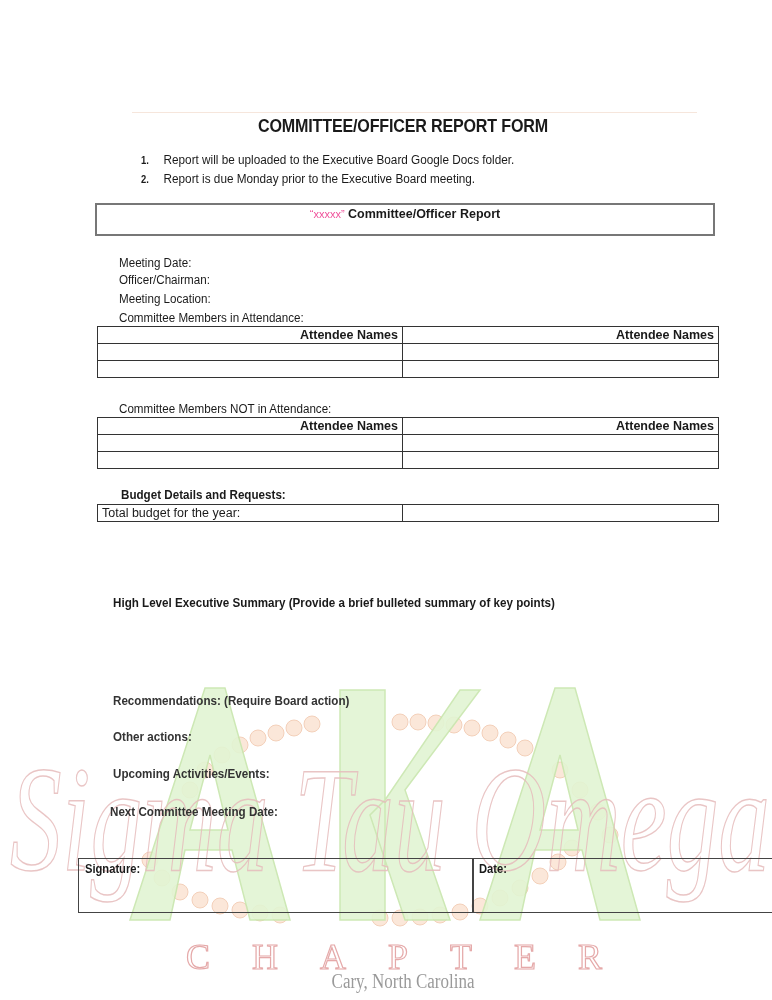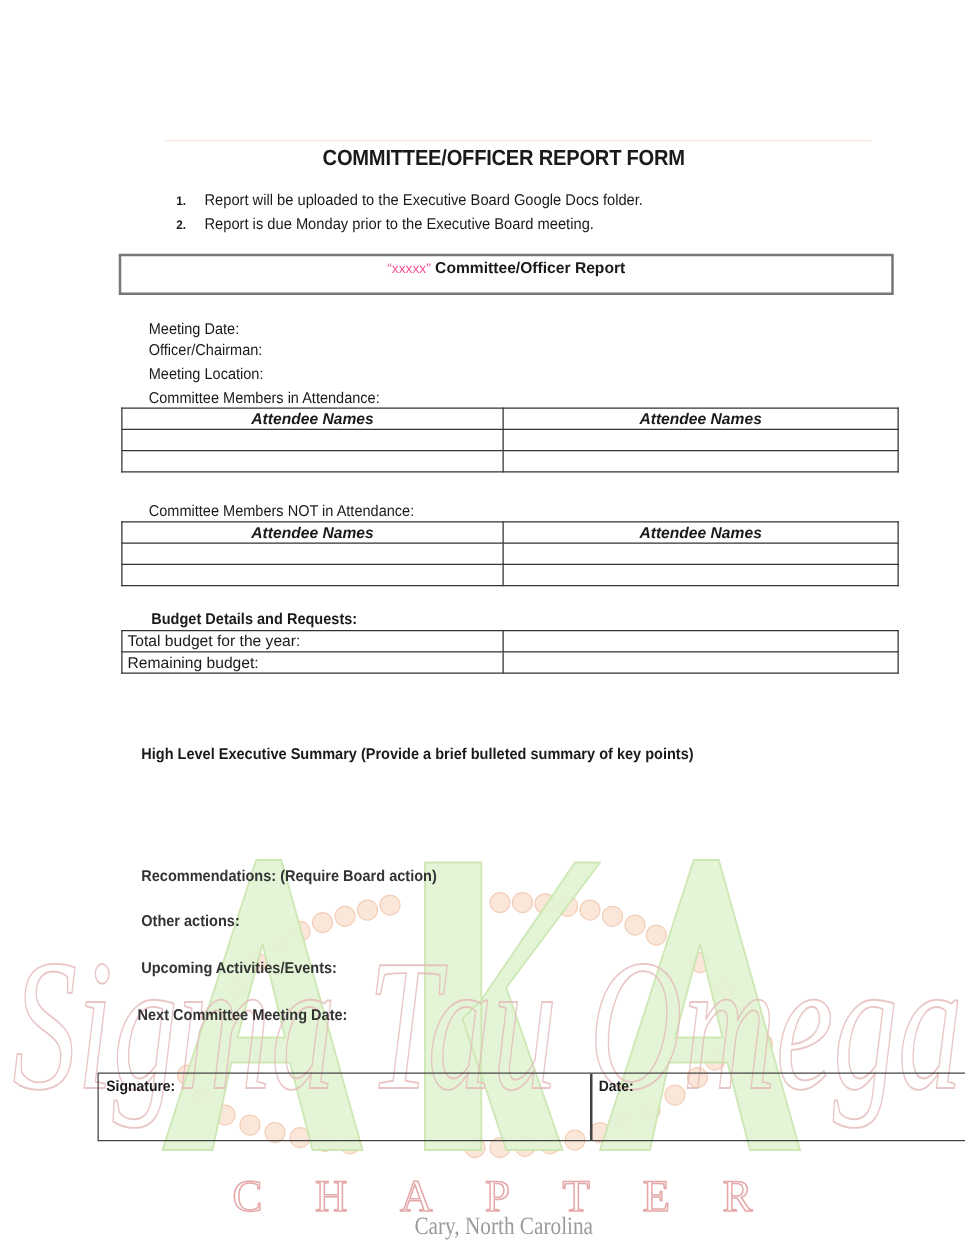--- a/index.html
+++ b/index.html
@@ -22,21 +22,21 @@
 
   .hdrbox { left:78px; top:203px; width:620px; height:33px; border:2px solid #777; box-sizing:border-box;padding-left:46px; }
   .hdrbox .txt { position:absolute; left:0; right:0; top:2px; text-align:center; font-weight:bold; font-size:12.5px; }
   .pink { color:#f0509a; font-weight:normal; font-size:11px; }
 
   .lbl { left:102px; font-size:12.5px; transform-origin:left; transform:scaleX(0.93); white-space:nowrap; }
   .blbl { font-weight:bold; font-size:12.5px; transform-origin:left; transform:scaleX(0.93); white-space:nowrap; }
 
   table.grid { position:absolute; border-collapse:collapse; table-layout:fixed; }
   table.grid td { border:1.5px solid #333; padding:0 4px; font-size:12.5px; height:16px; line-height:15px; overflow:hidden; white-space:nowrap; }
-  table.grid td.h { text-align:center; font-weight:bold;font-style:italic; }
+  table.grid td.h { text-align:right; font-weight:bold; }
 
   ul.summary { position:absolute; left:112px; top:614px; margin:0; padding:0; list-style:none; }
   ul.summary li { font-style:italic; font-size:12.5px; height:20px; color:#222; transform-origin:left; transform:scaleX(0.93); white-space:nowrap; }
   ul.summary li::before { content:"•"; display:inline-block; width:32px; font-style:normal; font-size:14px; }
 
   .sigbox { left:61px; top:858px; width:732px; height:55px; border:1.5px solid #444; box-sizing:border-box; }
   .sigbox .div { position:absolute; left:393px; top:0; bottom:0; width:1.5px; background:#444; }
   .sigbox .s { position:absolute; top:3px; font-weight:bold; font-size:12px; transform-origin:left; transform:scaleX(0.93); }
 
   .chapter { left:0; width:772px; top:936px; text-align:center; font-family:"Liberation Serif", serif; font-size:36px; letter-spacing:42px; color:#ffffff; -webkit-text-stroke:1.2px #e5a9a9; padding-left:24px; box-sizing:border-box; }
@@ -172,24 +172,20 @@
   <table class="grid" style="left:80px; top:504px; width:621px;">
     <colgroup>
         <col style="width:305px">
         <col style="width:316px">
       </colgroup>
     <tbody>
         <tr>
       <td>Total budget for the year:</td>
       <td></td>
     </tr>
-    <tr>
-      <td>Remaining budget:</td>
-      <td></td>
-    </tr>
   </tbody>
     </table>
 
   <div class="abs blbl" style="left:96px; top:596px;">High Level Executive Summary (Provide a brief bulleted summary of key points)</div>
 
   <div class="abs blbl" style="left:96px; top:694px; color:#333;">Recommendations: (Require Board action)</div>
   <div class="abs blbl" style="left:96px; top:730px; color:#333;">Other actions:</div>
   <div class="abs blbl" style="left:96px; top:767px; color:#333;">Upcoming Activities/Events:</div>
   <div class="abs blbl" style="left:93px; top:805px; color:#333;">Next Committee Meeting Date:</div>
 

